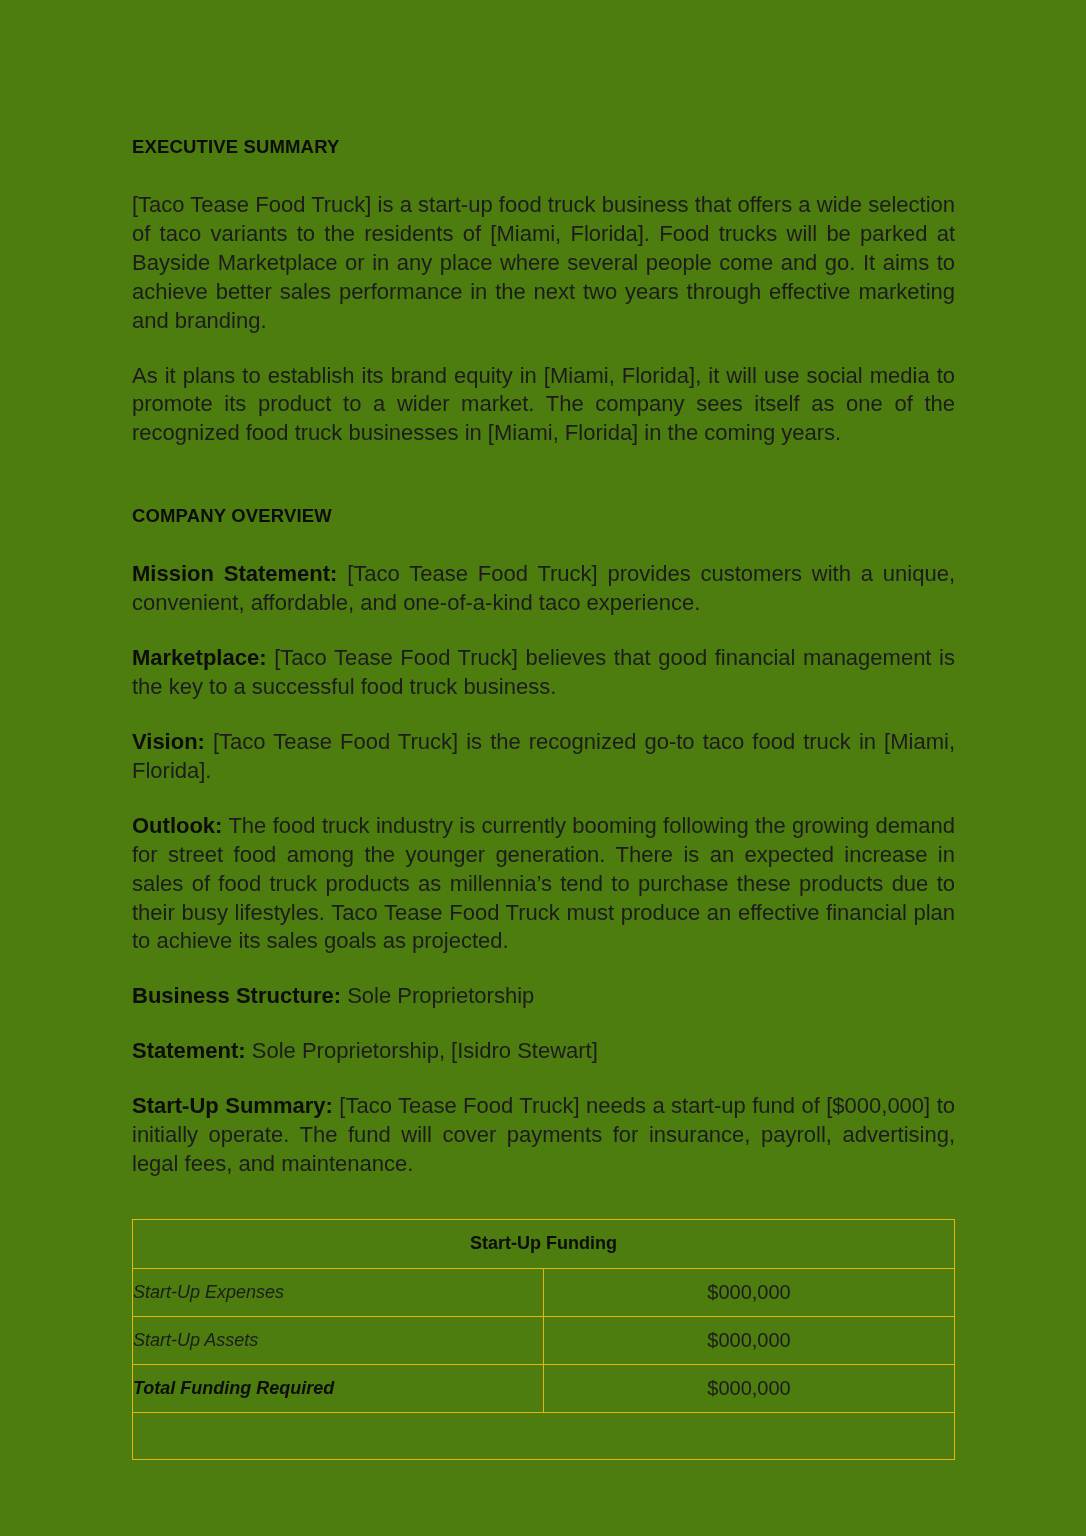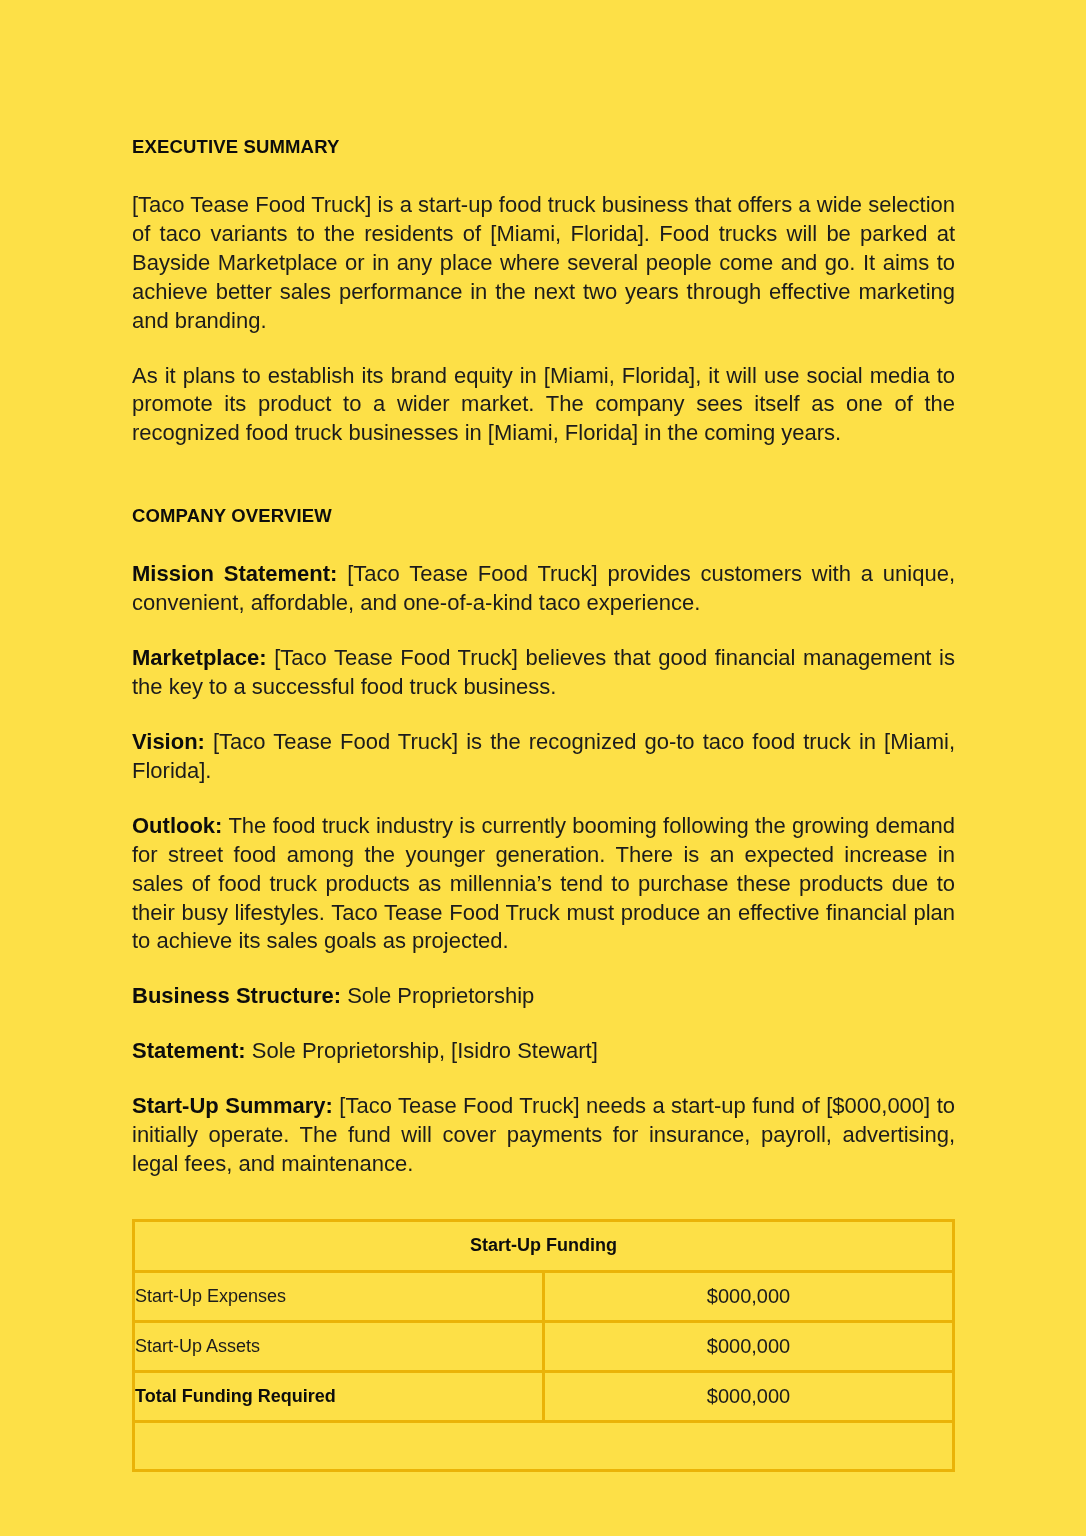--- a/index.html
+++ b/index.html
@@ -11,21 +11,21 @@
     width: 1086px;
     height: 1536px;
     font-family: "Liberation Sans", sans-serif;
     color: #1a1a1a;
     overflow: hidden;
   }
   .page {
     position: relative;
     width: 1086px;
     height: 1536px;
-    background: #fde047;
+    background: #4d7c0f;
     box-sizing: border-box;
     padding: 135px 61px 0 132px;
   }
   .doc-body {
     width: 823px;
   }
   h2.section-heading {
     font-size: 18.5px;
     font-weight: bold;
     letter-spacing: 0.15px;
@@ -55,39 +55,40 @@
   }
   
   table.funding-table {
     width: 823px;
     border-collapse: collapse;
     margin-top: 40px;
     table-layout: fixed;
   }
   table.funding-table td,
   table.funding-table th {
-    border: 3px solid #eab308;
+    border: 1px solid #eab308;
     padding: 0;
     vertical-align: middle;
     margin-left: 24px;
   }
   th.table-title-cell {
     height: 48px;
     text-align: center;
     font-size: 18px;
     font-weight: bold;
     color: #0d0d0d;
   }
   td.row-label {
     height: 47px;
     padding-left: 13px;
     font-size: 18px;
     font-weight: normal;
     color: #1c1c1c;
     text-align: left;
+    font-style: italic;
   }
   td.row-label.bold {
     font-weight: bold;
     color: #0d0d0d;
   }
   td.row-value {
     width: 167px;
     height: 47px;
     text-align: center;
     font-size: 20px;

